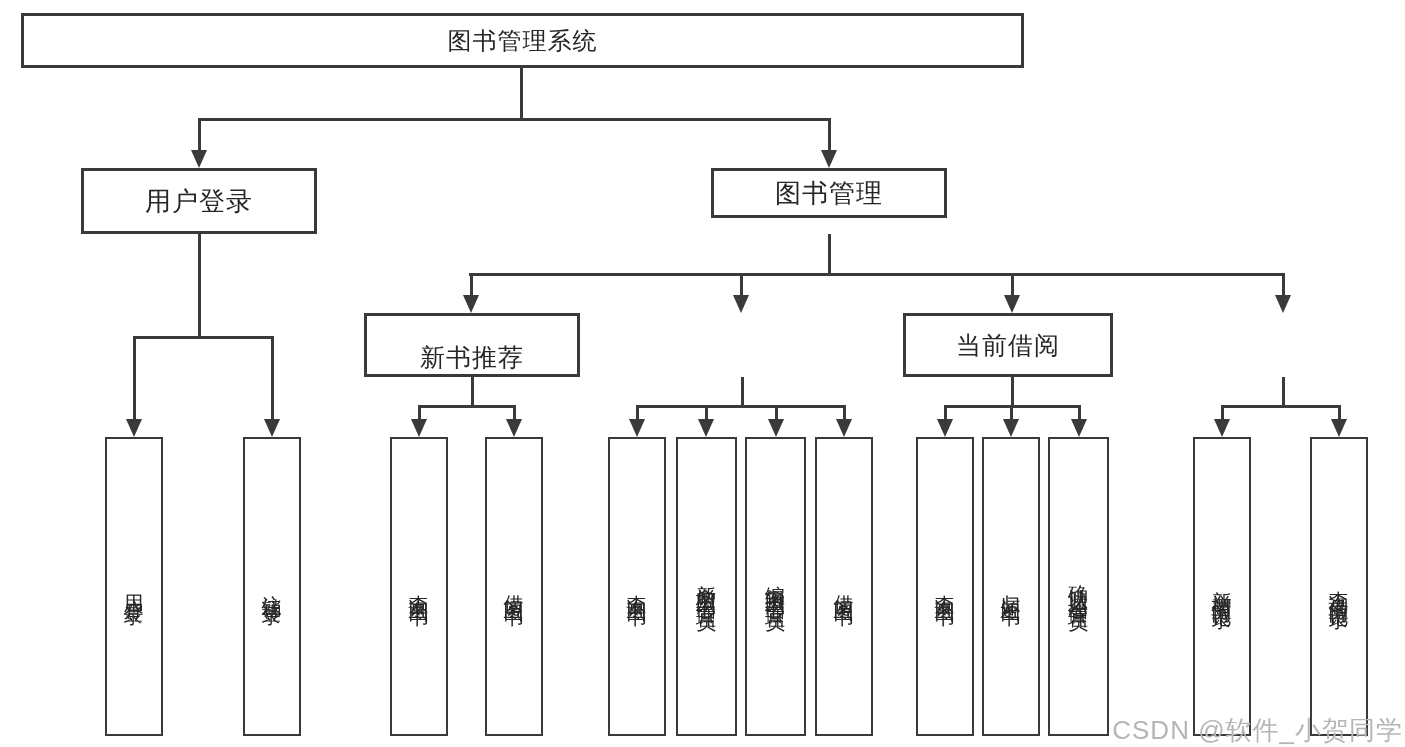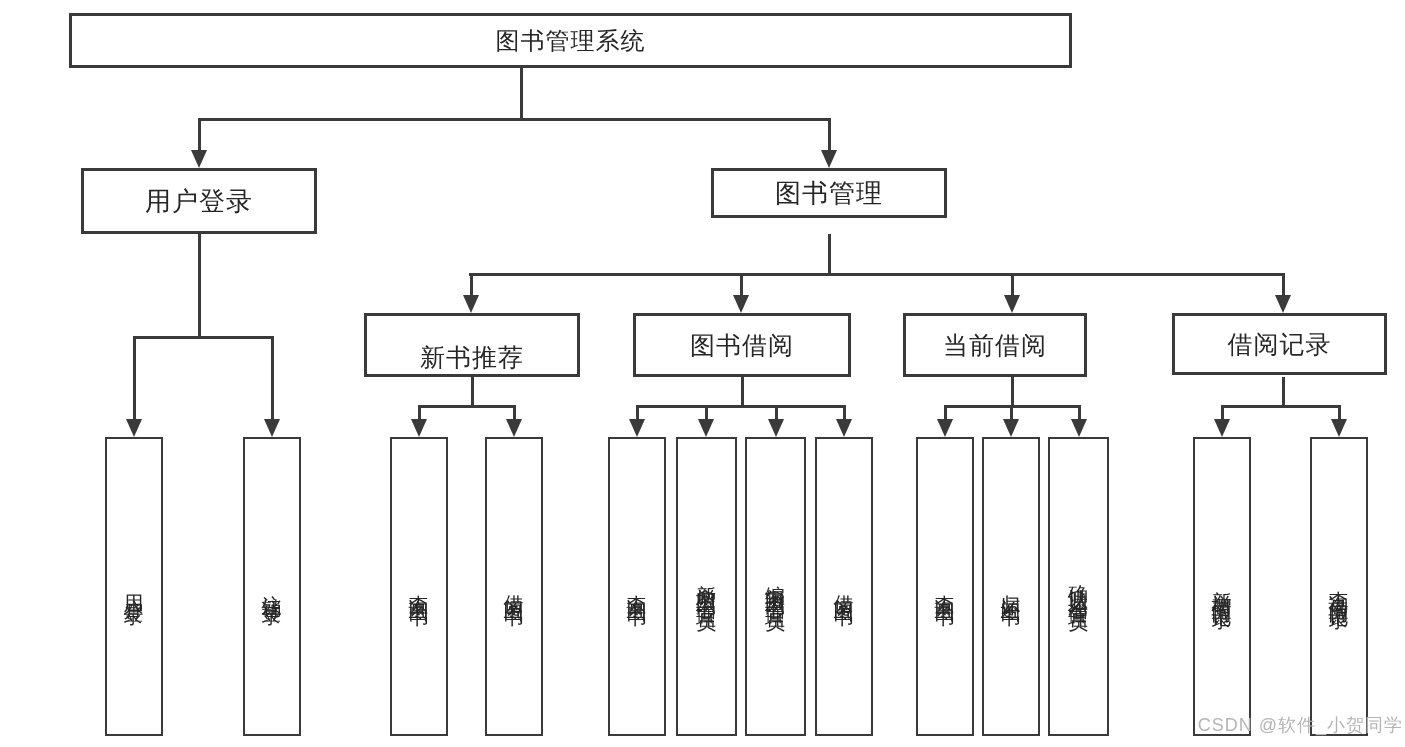--- a/index.html
+++ b/index.html
@@ -52,32 +52,32 @@
     bottom:-18px;
     transform:translateX(-50%);
     width:0;height:0;
     border-left:8px solid transparent;
     border-right:8px solid transparent;
     border-top:18px solid var(--line);
   }
   .watermark{
     position:absolute;
     right:2px;top:713px;
-    font-size:18px;
+    font-size:26px;
     color:var(--watermark);
     letter-spacing:1px;
     white-space:nowrap;
   }
 </style>
 </head>
 <body>
 
 <div class="stage">
 
-  <div class="node root" style="left:21px;top:13px;width:1003px;height:55px;margin-left:48px;">
+  <div class="node root" style="left:21px;top:13px;width:1003px;height:55px;">
     <span>图书管理系统</span>
   </div>
 
   <div class="vline" style="left:520px;top:68px;height:50px;"></div>
   <div class="hline" style="left:198px;top:118px;width:633px;"></div>
   <div class="arrow" style="left:197.5px;top:118px;height:32px;"></div>
   <div class="arrow" style="left:827.5px;top:118px;height:32px;"></div>
 
   <div class="node lvl2" style="left:81px;top:168px;width:236px;height:66px;">
     <span>用户登录</span>
@@ -94,28 +94,22 @@
   <div class="vline" style="left:827.5px;top:234px;height:39px;"></div>
   <div class="hline" style="left:469px;top:273px;width:815px;"></div>
   <div class="arrow" style="left:469.5px;top:273px;height:22px;"></div>
   <div class="arrow" style="left:739.5px;top:273px;height:22px;"></div>
   <div class="arrow" style="left:1010.5px;top:273px;height:22px;"></div>
   <div class="arrow" style="left:1281.5px;top:273px;height:22px;"></div>
 
   <div class="node lvl3" style="left:364px;top:313px;width:216px;height:64px;align-items:flex-end;">
     <span>新书推荐</span>
   </div>
-  <div class="node lvl3" style="left:633px;top:313px;width:218px;height:64px;">
-    <span>图书借阅</span>
-  </div>
-  <div class="node lvl3" style="left:903px;top:313px;width:184px;height:64px;">
+  <div class="node lvl3" style="left:903px;top:313px;width:210px;height:64px;">
     <span>当前借阅</span>
-  </div>
-  <div class="node lvl3" style="left:1172px;top:313px;width:215px;height:62px;">
-    <span>借阅记录</span>
   </div>
 
   <div class="vline" style="left:470.5px;top:377px;height:28px;"></div>
   <div class="hline" style="left:417.5px;top:405px;width:98px;"></div>
   <div class="arrow" style="left:417.5px;top:405px;height:14px;"></div>
   <div class="arrow" style="left:512.5px;top:405px;height:14px;"></div>
 
   <div class="vline" style="left:740.5px;top:377px;height:28px;"></div>
   <div class="hline" style="left:635.5px;top:405px;width:210px;"></div>
   <div class="arrow" style="left:635.5px;top:405px;height:14px;"></div>

